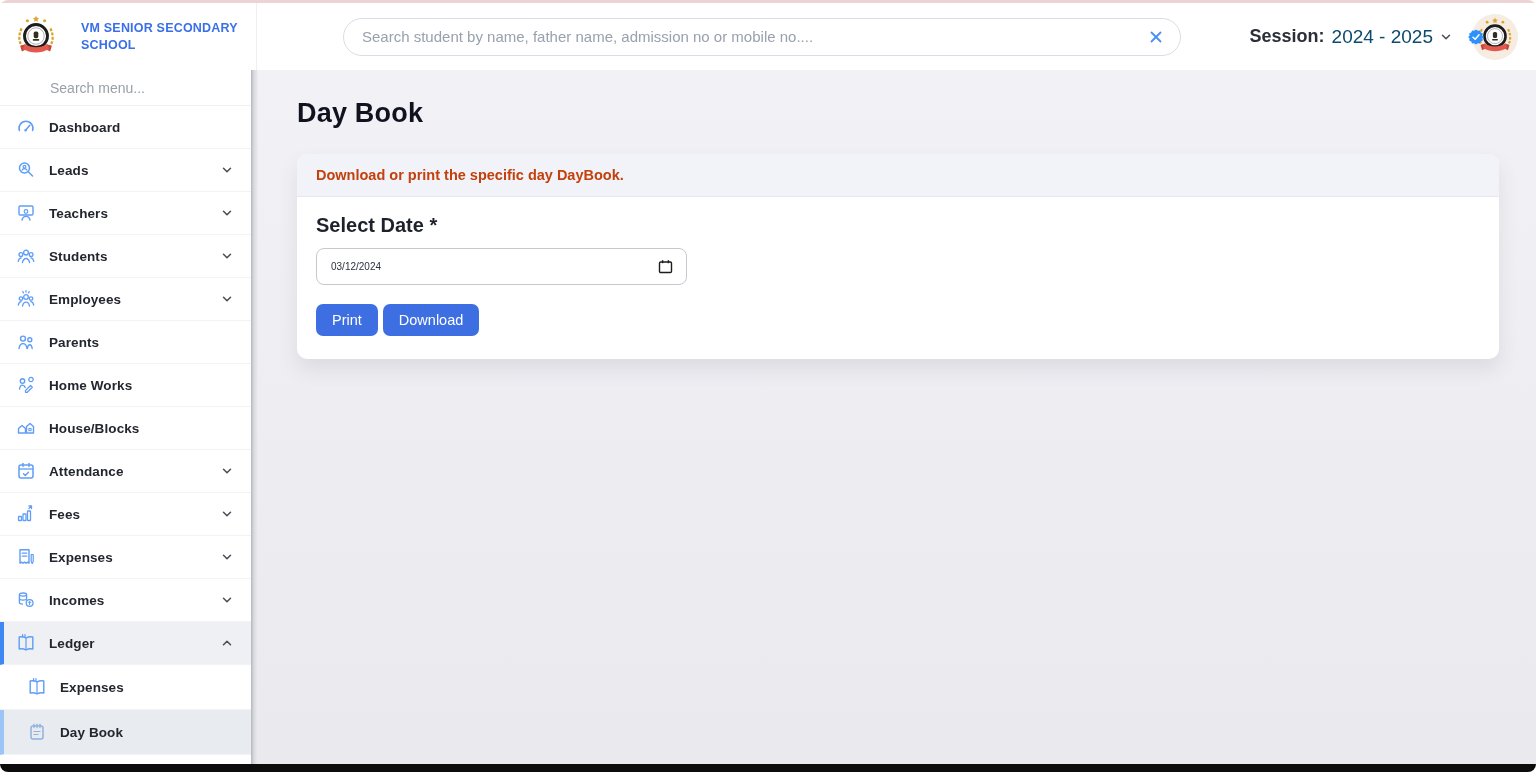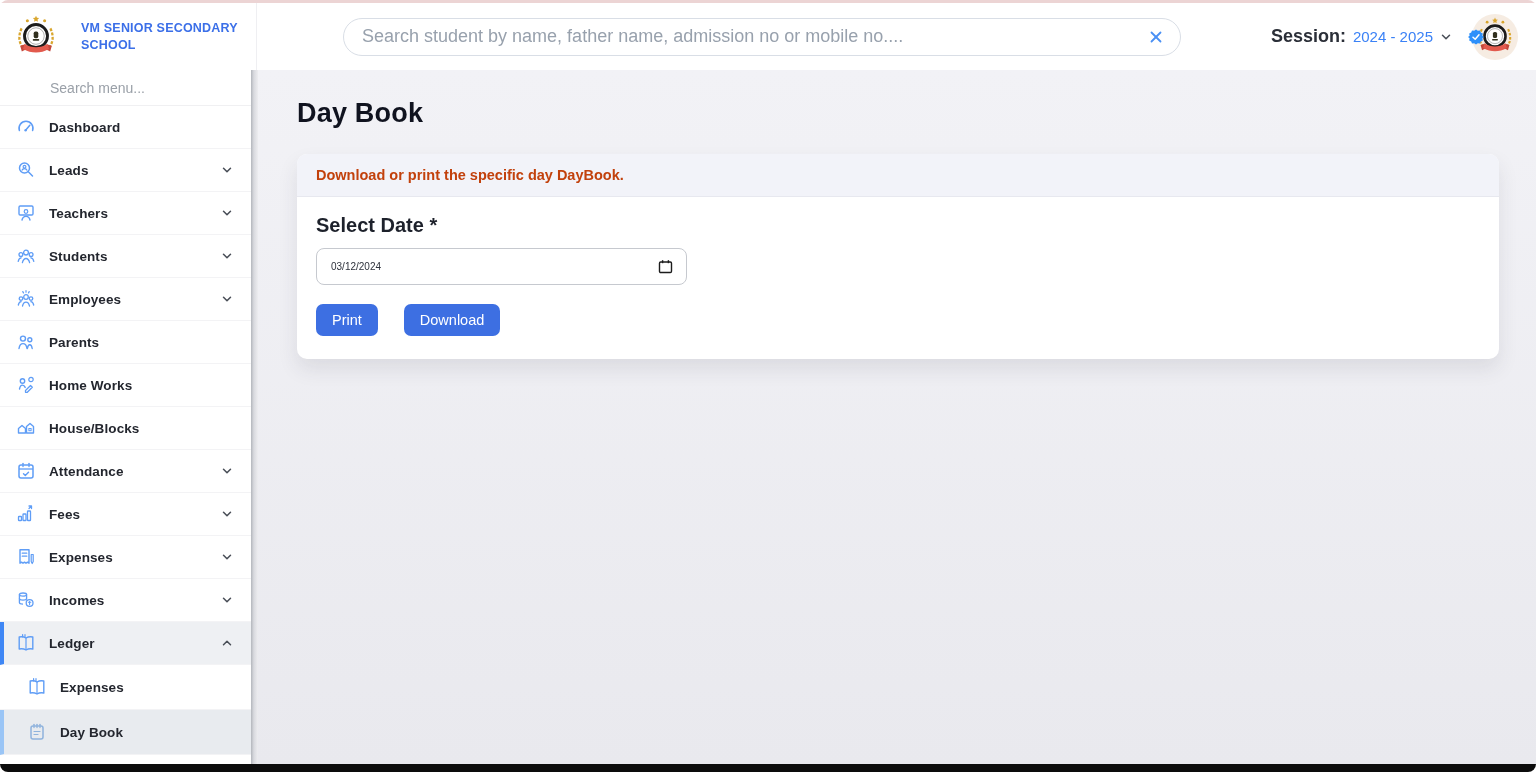--- a/index.html
+++ b/index.html
@@ -9,26 +9,26 @@
   
   .topline { height:3px; width:100%; background:#ecd4d4; }
 
   
   .topbar { height:67px; display:flex; align-items:center; background:#fff; }
   .brand { width:257px; height:100%; display:flex; align-items:center; gap:22px; padding-left:13px; border-right:1px solid #efeff2; flex-shrink:0; }
   .emblem { width:46px; height:46px; flex-shrink:0; }
   .brand-name { color:#3b6fe8; font-weight:700; font-size:12.5px; line-height:1.3; width:160px; letter-spacing:.2px; }
   .search-wrap { padding-left:86px; }
   .search-pill { width:838px; height:38px; border:1.5px solid #d9dee6; border-radius:20px; background:#fff; display:flex; align-items:center; padding:0 15px 0 18px; }
-  .search-pill input { flex:1; border:none; outline:none; font-size:18px; color:#404040; font-family:"Liberation Sans",sans-serif; background:transparent; }
+  .search-pill input { flex:1; border:none; outline:none; font-size:15px; color:#404040; font-family:"Liberation Sans",sans-serif; background:transparent; }
   .search-pill input::placeholder { color:#98a1ad; }
   .clear-x { width:18px; height:18px; cursor:pointer; flex-shrink:0; }
   .session { margin-left:auto; display:flex; align-items:center; gap:7px; white-space:nowrap; margin-right:20px; }
   .session-label { font-weight:700; font-size:18px; color:#2b2f38; }
-  .session-value { font-size:15px; color:#3b82f6; }
+  .session-value { font-size:19px; color:#0c4a6e; }
   .avatar { width:46px; height:46px; border-radius:50%; background:#f6ece2; position:relative; margin-right:18px; flex-shrink:0; display:flex; align-items:center; justify-content:center; }
   .avatar .emblem { width:42px; height:42px; }
   .badge { position:absolute; left:-4px; top:15px; width:16px; height:16px; }
 
   
   .app { display:flex; height:694px; }
 
   .sidebar { width:251px; background:#fff; flex-shrink:0; display:flex; flex-direction:column; }
   .menu-search { height:36px; display:flex; align-items:center; padding:0 16px; border-bottom:1px solid #f0f0f2; }
   .menu-search input { border:none; outline:none; width:100%; font-size:14px; color:#6b727c; font-family:"Liberation Sans",sans-serif;margin-left:34px; }
@@ -47,21 +47,21 @@
   .main { flex:1; background:linear-gradient(180deg,#f2f2f6 0%, #e9e9ee 100%); padding:25px 37px 0 39px; }
   .page-title { font-size:27px; font-weight:800; color:#10131f; margin:3px 0 25px; letter-spacing:.2px; }
 
   .card { background:#fff; border-radius:10px; box-shadow:0 10px 20px rgba(50,50,70,.10); }
   .card-header { background:#f2f3f9; border-radius:10px 10px 0 0; border-bottom:1px solid #e7e8ef; padding:13px 19px; font-size:14.5px; font-weight:700; color:#c2410c; }
   .card-body { padding:17px 19px 23px; }
   .date-label { font-weight:700; font-size:20px; color:#1d212b; margin-bottom:11px; }
   .date-input { width:371px; height:37px; border:1px solid #c6c9cf; border-radius:8px; background:#fff; display:flex; align-items:center; justify-content:space-between; padding:0 13px 0 14px; cursor:text; }
   .date-value { font-size:10px; color:#2e323c; }
   .cal-ic { width:15px; height:15px; color:#1c1c1c; }
-  .btn-row { margin-top:19px; display:flex; gap:26px; }
+  .btn-row { margin-top:19px; display:flex; gap:5px; }
   .btn { background:#3d6fe2; color:#fff; border:none; border-radius:7px; padding:8px 16px; font-size:14.5px; font-weight:500; font-family:"Liberation Sans",sans-serif; cursor:pointer; }
 
   .bottombar { height:8px; background:#0c0c0c; width:100%; }
 </style>
 </head>
 <body>
 
 <div class="page">
   <div class="topline"></div>
 

